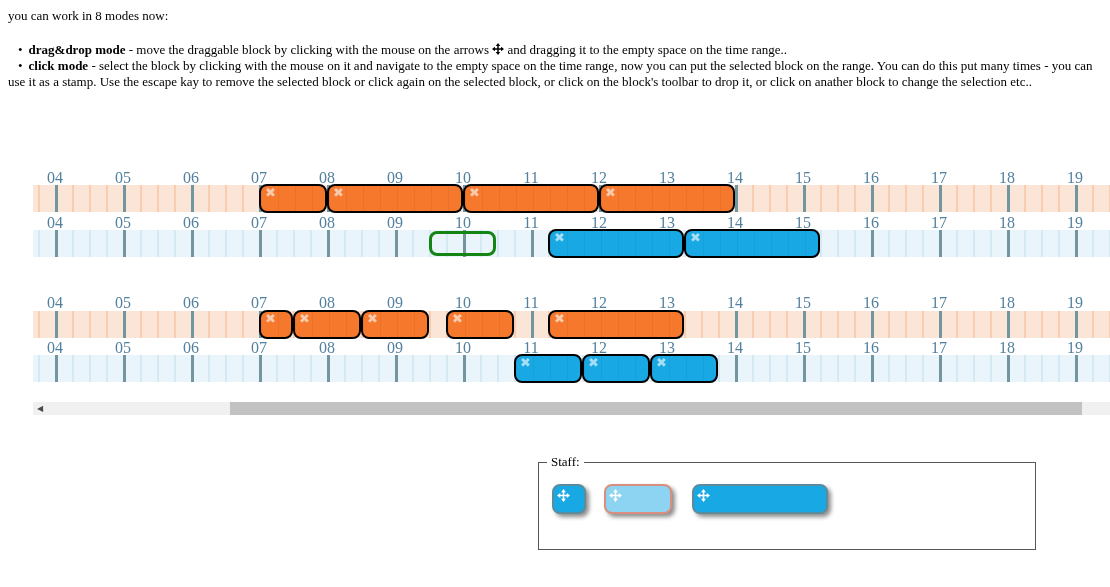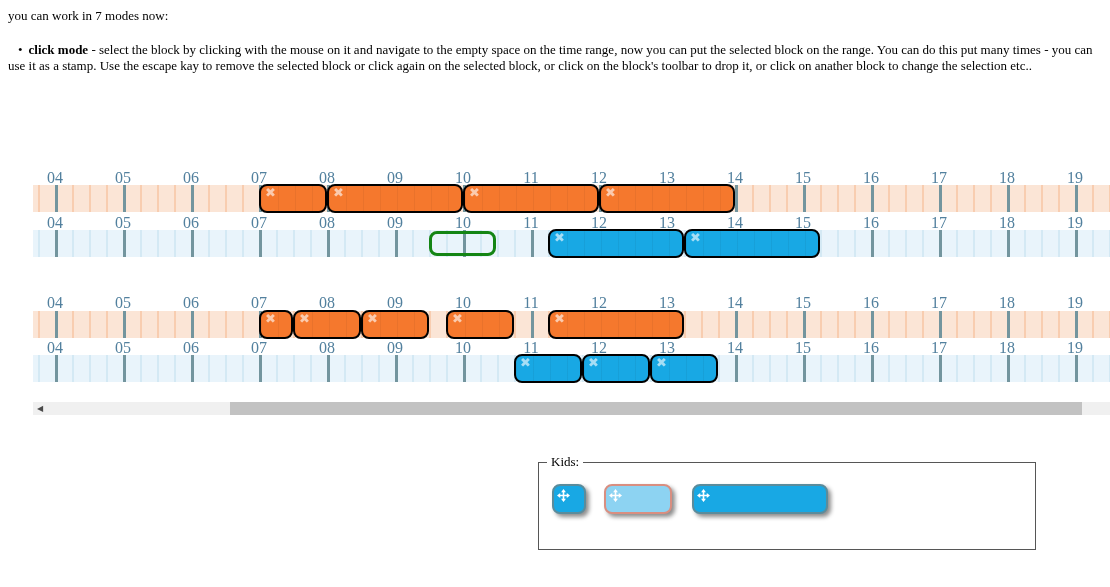--- a/index.html
+++ b/index.html
@@ -57,21 +57,24 @@
   .pal-block.blue{background:var(--blue-block);}
   .pal-block.blue-light{background:var(--light-blue);border-color:var(--light-blue-border);}
   .pal-block svg{position:absolute;top:3px;left:3px;}
 </style>
 </head>
 <body>
 
 <div class="page">
 
   <div class="intro">
-    <p>you can work in 7 modes now:</p>
+    <p>you can work in 8 modes now:</p>
+    <div class="bullet-item"><span class="bullet-dot">•</span><b>drag&amp;drop mode</b><span> - move the draggable block by clicking with the mouse on the arrows </span><svg class="move-inline" width="12" height="12" viewBox="0 0 24 24">
+          <path fill="#000" d="M12 0 L16.5 6 H13.5 V10.5 H18 V7.5 L24 12 L18 16.5 V13.5 H13.5 V18 H16.5 L12 24 L7.5 18 H10.5 V13.5 H6 V16.5 L0 12 L6 7.5 V10.5 H10.5 V6 H7.5 Z"></path>
+        </svg><span> and dragging it to the empty space on the time range..</span></div>
     <div class="bullet-item"><span class="bullet-dot">•</span><b>click mode</b><span> - select the block by clicking with the mouse on it and navigate to the empty space on the time range, now you can put the selected block on the range. You can do this put many times - you can use it as a stamp. Use the escape kay to remove the selected block or click again on the selected block, or click on the block's toolbar to drop it, or click on anather block to change the selection etc..</span></div>
   </div>
 
   <div id="timeline-stage">
       <span class="hour-label" style="left: 55px; top: 170px;">04</span>
       <span class="hour-label" style="left: 123px; top: 170px;">05</span>
       <span class="hour-label" style="left: 191px; top: 170px;">06</span>
       <span class="hour-label" style="left: 259px; top: 170px;">07</span>
       <span class="hour-label" style="left: 327px; top: 170px;">08</span>
       <span class="hour-label" style="left: 395px; top: 170px;">09</span>
@@ -442,21 +445,21 @@
       </div>
     </div>
 
   <div class="scrollbar">
     <span class="sb-arrow">◀</span>
     <div class="sb-thumb"></div>
   </div>
 
 
   <fieldset class="palette staff">
-    <legend>Kids:</legend>
+    <legend>Staff:</legend>
     <div class="palette-body" id="staff-body">
         <div class="pal-block blue" style="left: 13px; width: 34px;">
           <svg width="13" height="13" viewBox="0 0 24 24">
             <path fill="#fff" d="M12 0 L16.5 6 H13.5 V10.5 H18 V7.5 L24 12 L18 16.5 V13.5 H13.5 V18 H16.5 L12 24 L7.5 18 H10.5 V13.5 H6 V16.5 L0 12 L6 7.5 V10.5 H10.5 V6 H7.5 Z"></path>
           </svg>
         </div>
         <div class="pal-block blue-light" style="left: 65px; width: 68px;">
           <svg width="13" height="13" viewBox="0 0 24 24">
             <path fill="#fff" d="M12 0 L16.5 6 H13.5 V10.5 H18 V7.5 L24 12 L18 16.5 V13.5 H13.5 V18 H16.5 L12 24 L7.5 18 H10.5 V13.5 H6 V16.5 L0 12 L6 7.5 V10.5 H10.5 V6 H7.5 Z"></path>
           </svg>

